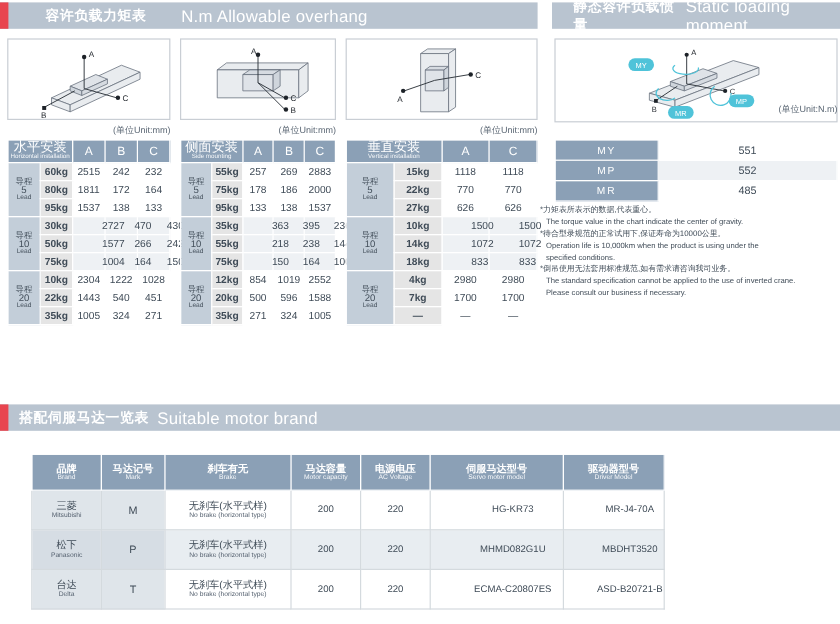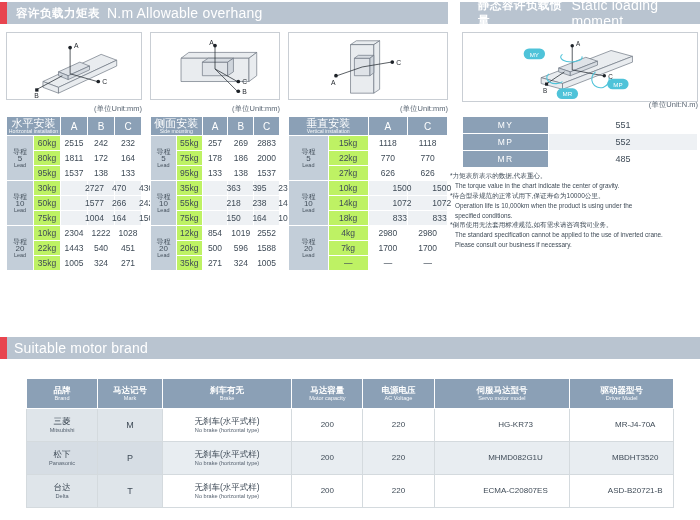--- a/index.html
+++ b/index.html
@@ -24,21 +24,21 @@
     width: 7px; height: 22px; background: #e8454f; flex: 0 0 auto;
   }
   .sec-bar .cn {
     font-size: 11.5px; font-weight: bold; color: #ffffff;
     margin-left: 9px; letter-spacing: .5px;
   }
   .sec-bar .en {
     font-size: 14px; color: #ffffff; margin-left: 7px; letter-spacing: .2px;
   }
 
-  #bar-overhang { left: 0; top: 2px; width: 448px; }
+  #bar-overhang { left: 0; top: 2px; width: 448px; gap: 22px; }
   #bar-static   { left: 460px; top: 2px; width: 240px; }
   #bar-motor    { left: 0; top: 337px; width: 700px; }
 
   
   .diagram-box {
     position: absolute;
     border: 1px solid #c9ced4;
     background: #fff;
   }
   #dia1 { left: 6px;   top: 32px; width: 136px; height: 68px; }
@@ -49,21 +49,21 @@
   .diagram-box svg { display: block; width: 100%; height: 100%; }
 
   
   .unit {
     position: absolute; font-size: 7.5px; color: #5a6673;
     text-align: right;
   }
   #u1 { left: 30px;  top: 104px; width: 112px; }
   #u2 { left: 170px; top: 104px; width: 110px; }
   #u3 { left: 300px; top: 104px; width: 148px; }
-  #u4 { left: 470px; top: 100px; width: 228px; }
+  #u4 { left: 470px; top: 86px; width: 228px; }
 
   
   table { border-collapse: collapse; }
   .ohtable {
     position: absolute;
     font-size: 8.5px;
     table-layout: fixed;
   }
   #t1 { left: 6px;   top: 116px; width: 136px; }
   #t2 { left: 150px; top: 116px; width: 130px; }
@@ -89,23 +89,24 @@
   .ohtable td.lead {
     background: #c3ced9;
     color: #44505c;
     font-size: 7px;
     line-height: 1.02;
     width: 18px;
   }
   .ohtable td.lead .num { font-size: 8px; display: block; }
   .ohtable td.lead .en  { font-size: 5.5px; display: block; }
   .ohtable td.wt {
-    background: #bef264;
+    background: #e5e5e5;
     color: #3f4b57;
     font-size: 8.5px;
+    font-weight: bold;
   }
   .ohtable td.val {
     background: #ffffff;
     color: #3f4b57;
     font-size: 8.5px;
   }
   .ohtable tr.alt td.val { background: #eef1f4; padding-left: 24px; }
 
   
   #t4 {
@@ -120,21 +121,21 @@
   
   #notes {
     position: absolute; left: 450px; top: 171px; width: 250px;
     font-size: 6.4px; line-height: 1.52; color: #3f4b57;
   }
   #notes .nline.cn { font-size: 6.6px; }
   #notes .nline.ind { margin-left: 5px; }
 
   
   #t5 {
-    position: absolute; left: 26px; top: 378px; width: 648px;
+    position: absolute; left: 26px; top: 378px; width: 528px;
     font-size: 8px; table-layout: fixed;
   }
   #t5 th {
     background: #8ba0b6; color: #ffffff; font-weight: normal;
     border: 1px solid #ffffff; height: 30px; padding: 0; line-height: 1.12;
   }
   #t5 th .cn { font-size: 8.5px; display: block; font-weight: bold; }
   #t5 th .en { font-size: 5.6px; display: block; opacity: .93; }
   #t5 td {
     border: 1px solid #d4dade; height: 33px; text-align: center;
@@ -505,20 +506,21 @@
     <div class="nline cn">*待合型录规范的正常试用下,保证寿命为10000公里。</div>
     <div class="nline en ind">Operation life is 10,000km when the product is using under the</div>
     <div class="nline en ind">specified conditions.</div>
     <div class="nline cn">*倒吊使用无法套用标准规范,如有需求请咨询我司业务。</div>
     <div class="nline en ind">The standard specification cannot be applied to the use of inverted crane.</div>
     <div class="nline en ind">Please consult our business if necessary.</div>
   </div>
 
 <div class="sec-bar" id="bar-motor">
   <div class="accent"></div>
+  <span class="cn">搭配伺服马达一览表</span>
   <span class="en">Suitable motor brand</span>
 </div>
 
 <table id="t5">
     <colgroup>
       <col style="width: 11%;">
       <col style="width: 10%;">
       <col style="width: 20%;">
       <col style="width: 11%;">
       <col style="width: 11%;">

